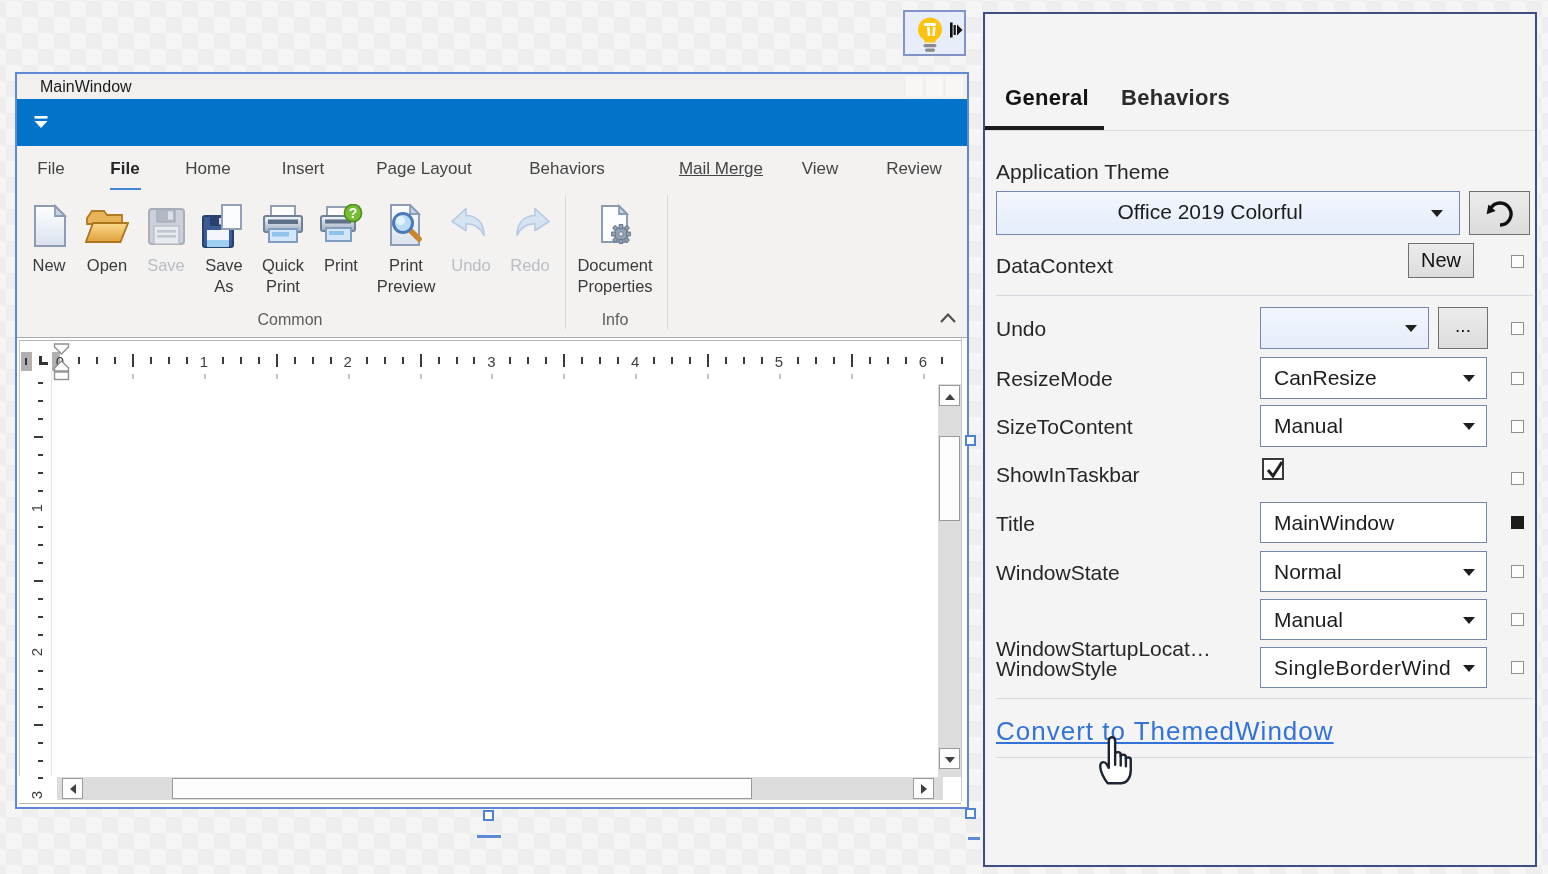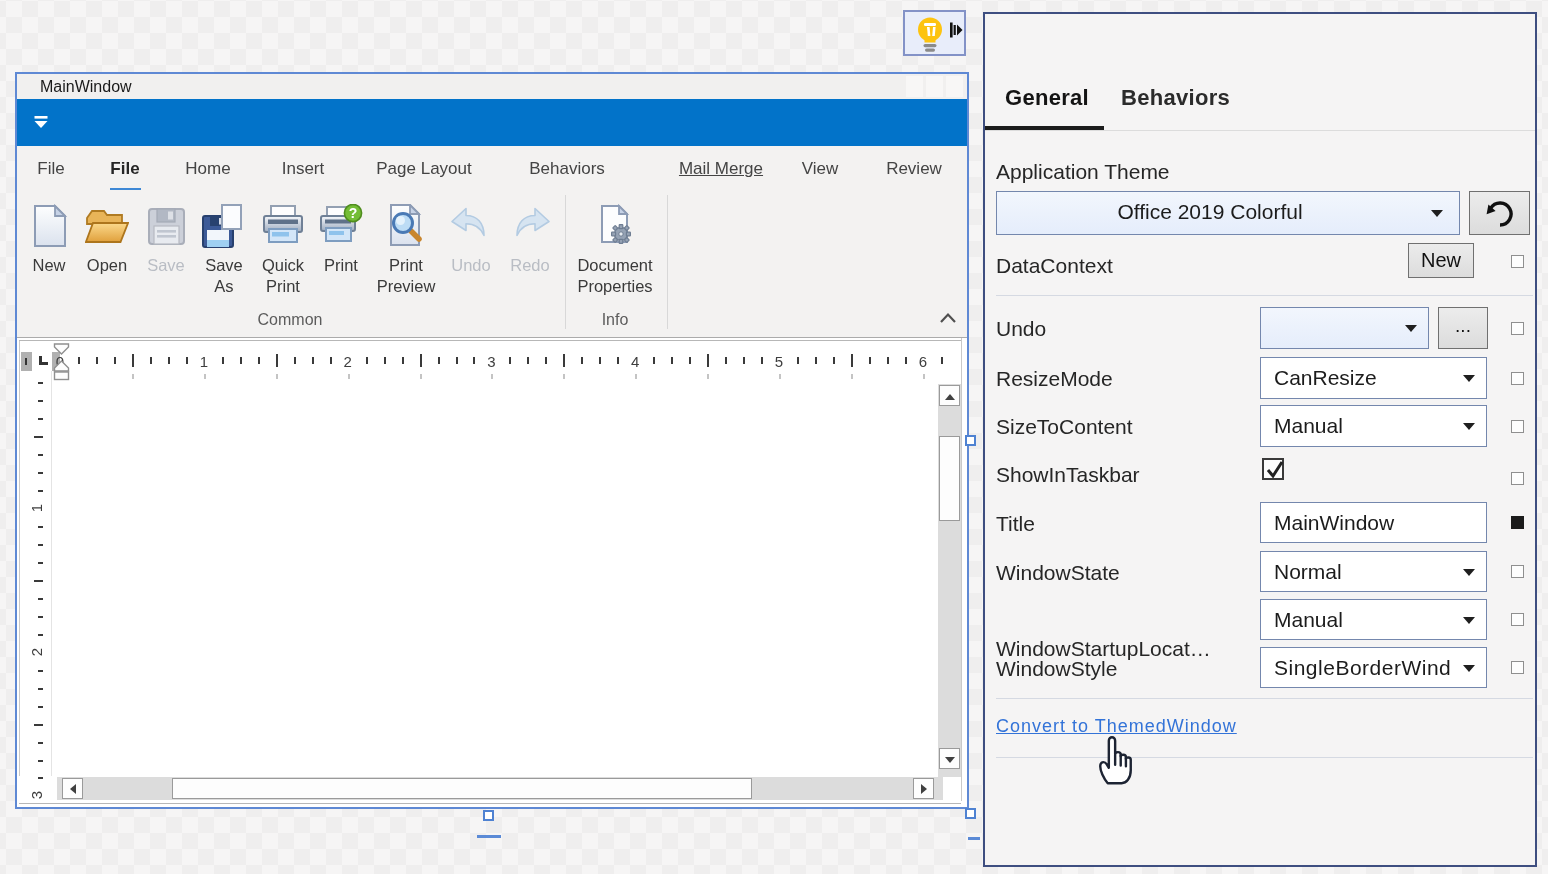--- a/index.html
+++ b/index.html
@@ -57,21 +57,21 @@
 .plab { position:absolute; font-size:21px; color:#262626; white-space:nowrap; }
 .cmb { position:absolute; border:1px solid #7487ad;padding-left:16px; }
 .cmbt { position:absolute; left:0; right:0; top:0; bottom:0; font-size:21px; color:#1c1c1c;
   line-height:40px; }
 .dar { position:absolute; right:11px; top:50%; margin-top:-3px; width:0; height:0;
   border-left:6px solid transparent; border-right:6px solid transparent; border-top:7px solid #1f1f1f; }
 .pbtn { position:absolute; background:linear-gradient(#ececec,#dcdcdc); border:1px solid #707070;
   text-align:center; color:#111; }
 .psq { position:absolute; left:526px; width:13px; height:13px; background:#fdfdfd; border:1px solid #8f8f8f; }
 .psep { position:absolute; left:11px; width:537px; height:1px; background:#d5d9e2; }
-.plink { position:absolute; font-size:18px; letter-spacing:1px; color:#3373d8; text-decoration:underline; display:block; }
+.plink { position:absolute; font-size:26px; letter-spacing:1px; color:#3373d8; text-decoration:underline; display:block; }
 </style></head>
 <body>
 
 <div id="bulb">
   <svg width="59" height="42" viewBox="0 0 59 42">
     <circle cx="25" cy="17.5" r="12" fill="#fdc30f"></circle>
     <path d="M19.5 26 h11 v4.5 h-11 z" fill="#fdc30f"></path>
     <rect x="19" y="11" width="12" height="3" fill="#fff" rx="1.2"></rect>
     <path d="M22 15 h2.6 l0.8 9 h-2.6 z" fill="#fff"></path>
     <path d="M28 15 h-2.6 l-0.8 9 h2.6 z" fill="#fff" transform="translate(2.6,0)"></path>

